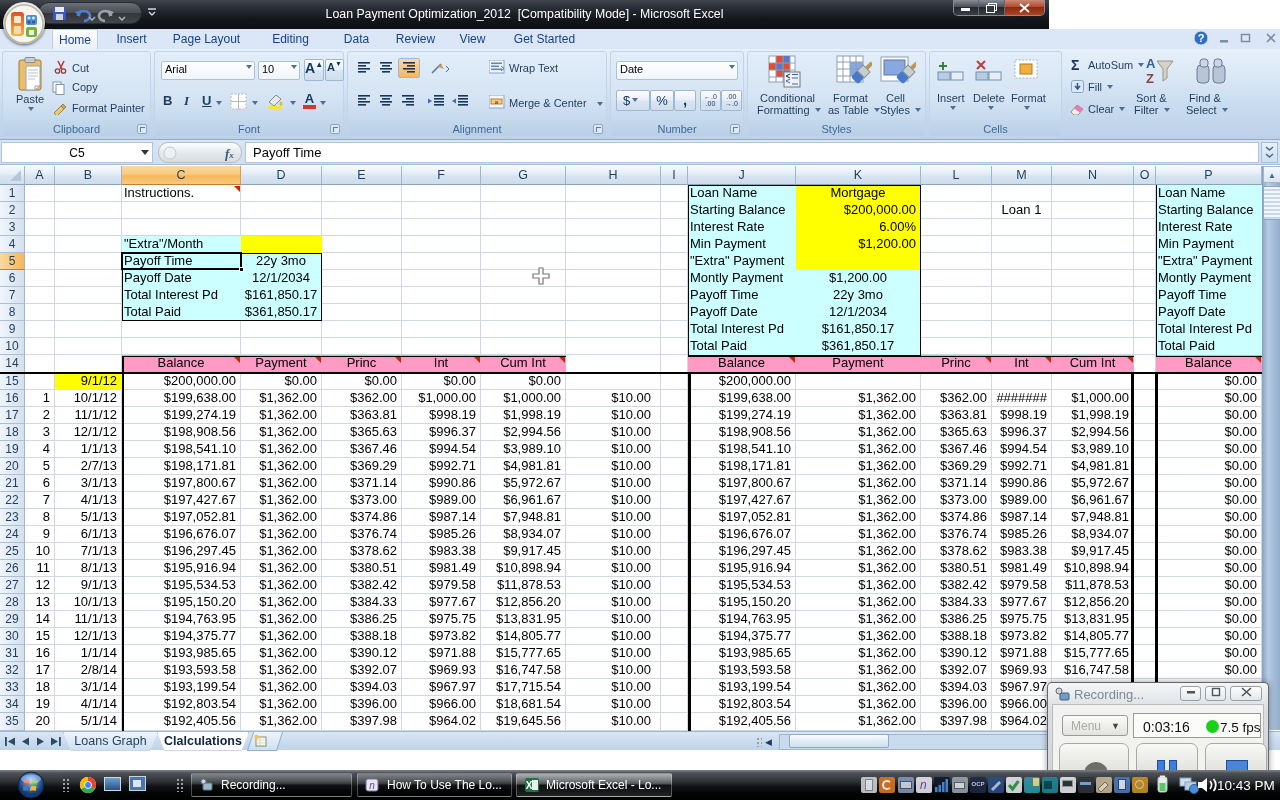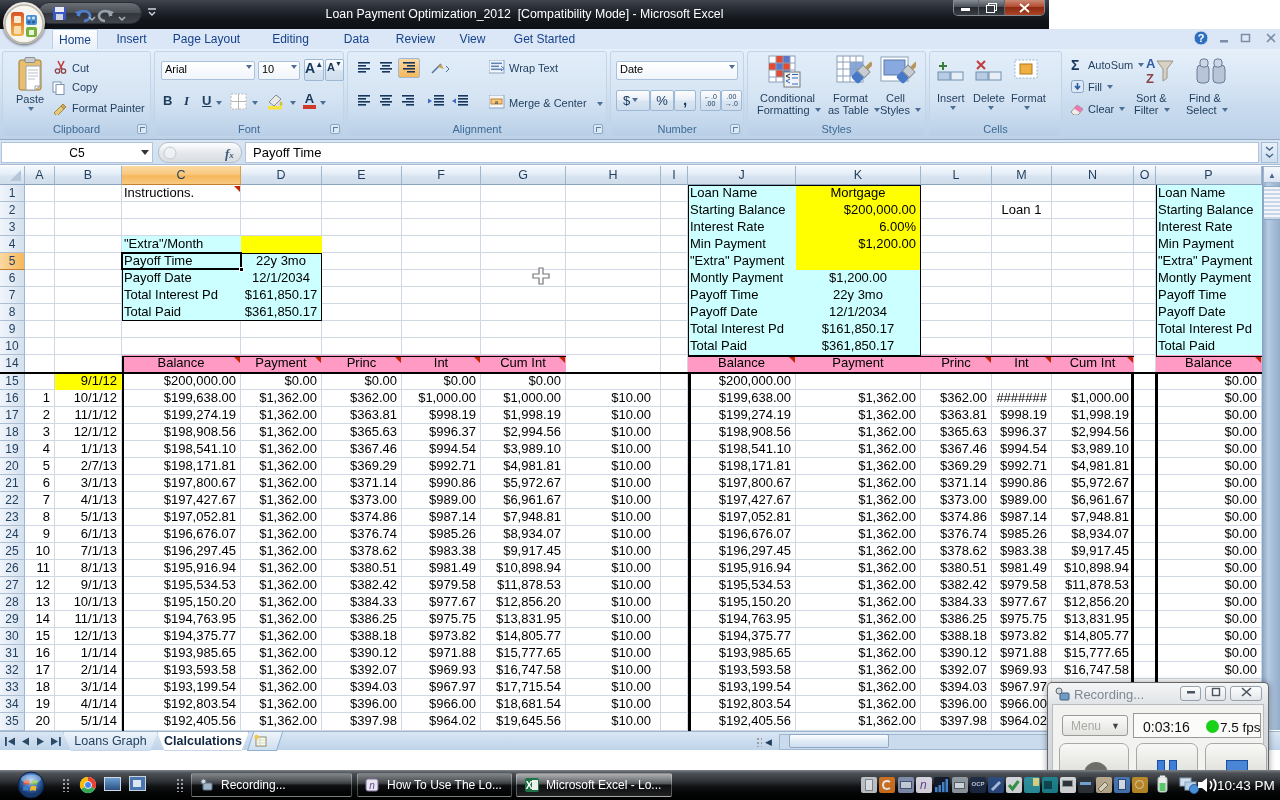--- a/index.html
+++ b/index.html
@@ -1036,21 +1036,21 @@
 <div class="c tr" style="width:125px">$1,362.00</div>
 <div class="c tr" style="width:71px">$390.12</div>
 <div class="c tr" style="width:60px">$971.88</div>
 <div class="c tr" style="width:82px">$15,777.65</div>
 <div class="c " style="width:22px"></div>
 <div class="c tr" style="width:106px">$0.00</div>
 </div>
 <div class="row">
         <div class="rh">32</div>
 <div class="c tr" style="width:30px">17</div>
-<div class="c tr" style="width:67px">2/1/14</div>
+<div class="c tr" style="width:67px">2/8/14</div>
 <div class="c tr" style="width:119px">$193,593.58</div>
 <div class="c tr" style="width:81px">$1,362.00</div>
 <div class="c tr" style="width:80px">$392.07</div>
 <div class="c tr" style="width:79px">$969.93</div>
 <div class="c tr" style="width:85px">$16,747.58</div>
 <div class="c tr h10" style="width:95px">$10.00</div>
 <div class="c " style="width:27px"></div>
 <div class="c tr" style="width:108px">$193,593.58</div>
 <div class="c tr" style="width:125px">$1,362.00</div>
 <div class="c tr" style="width:71px">$392.07</div>

